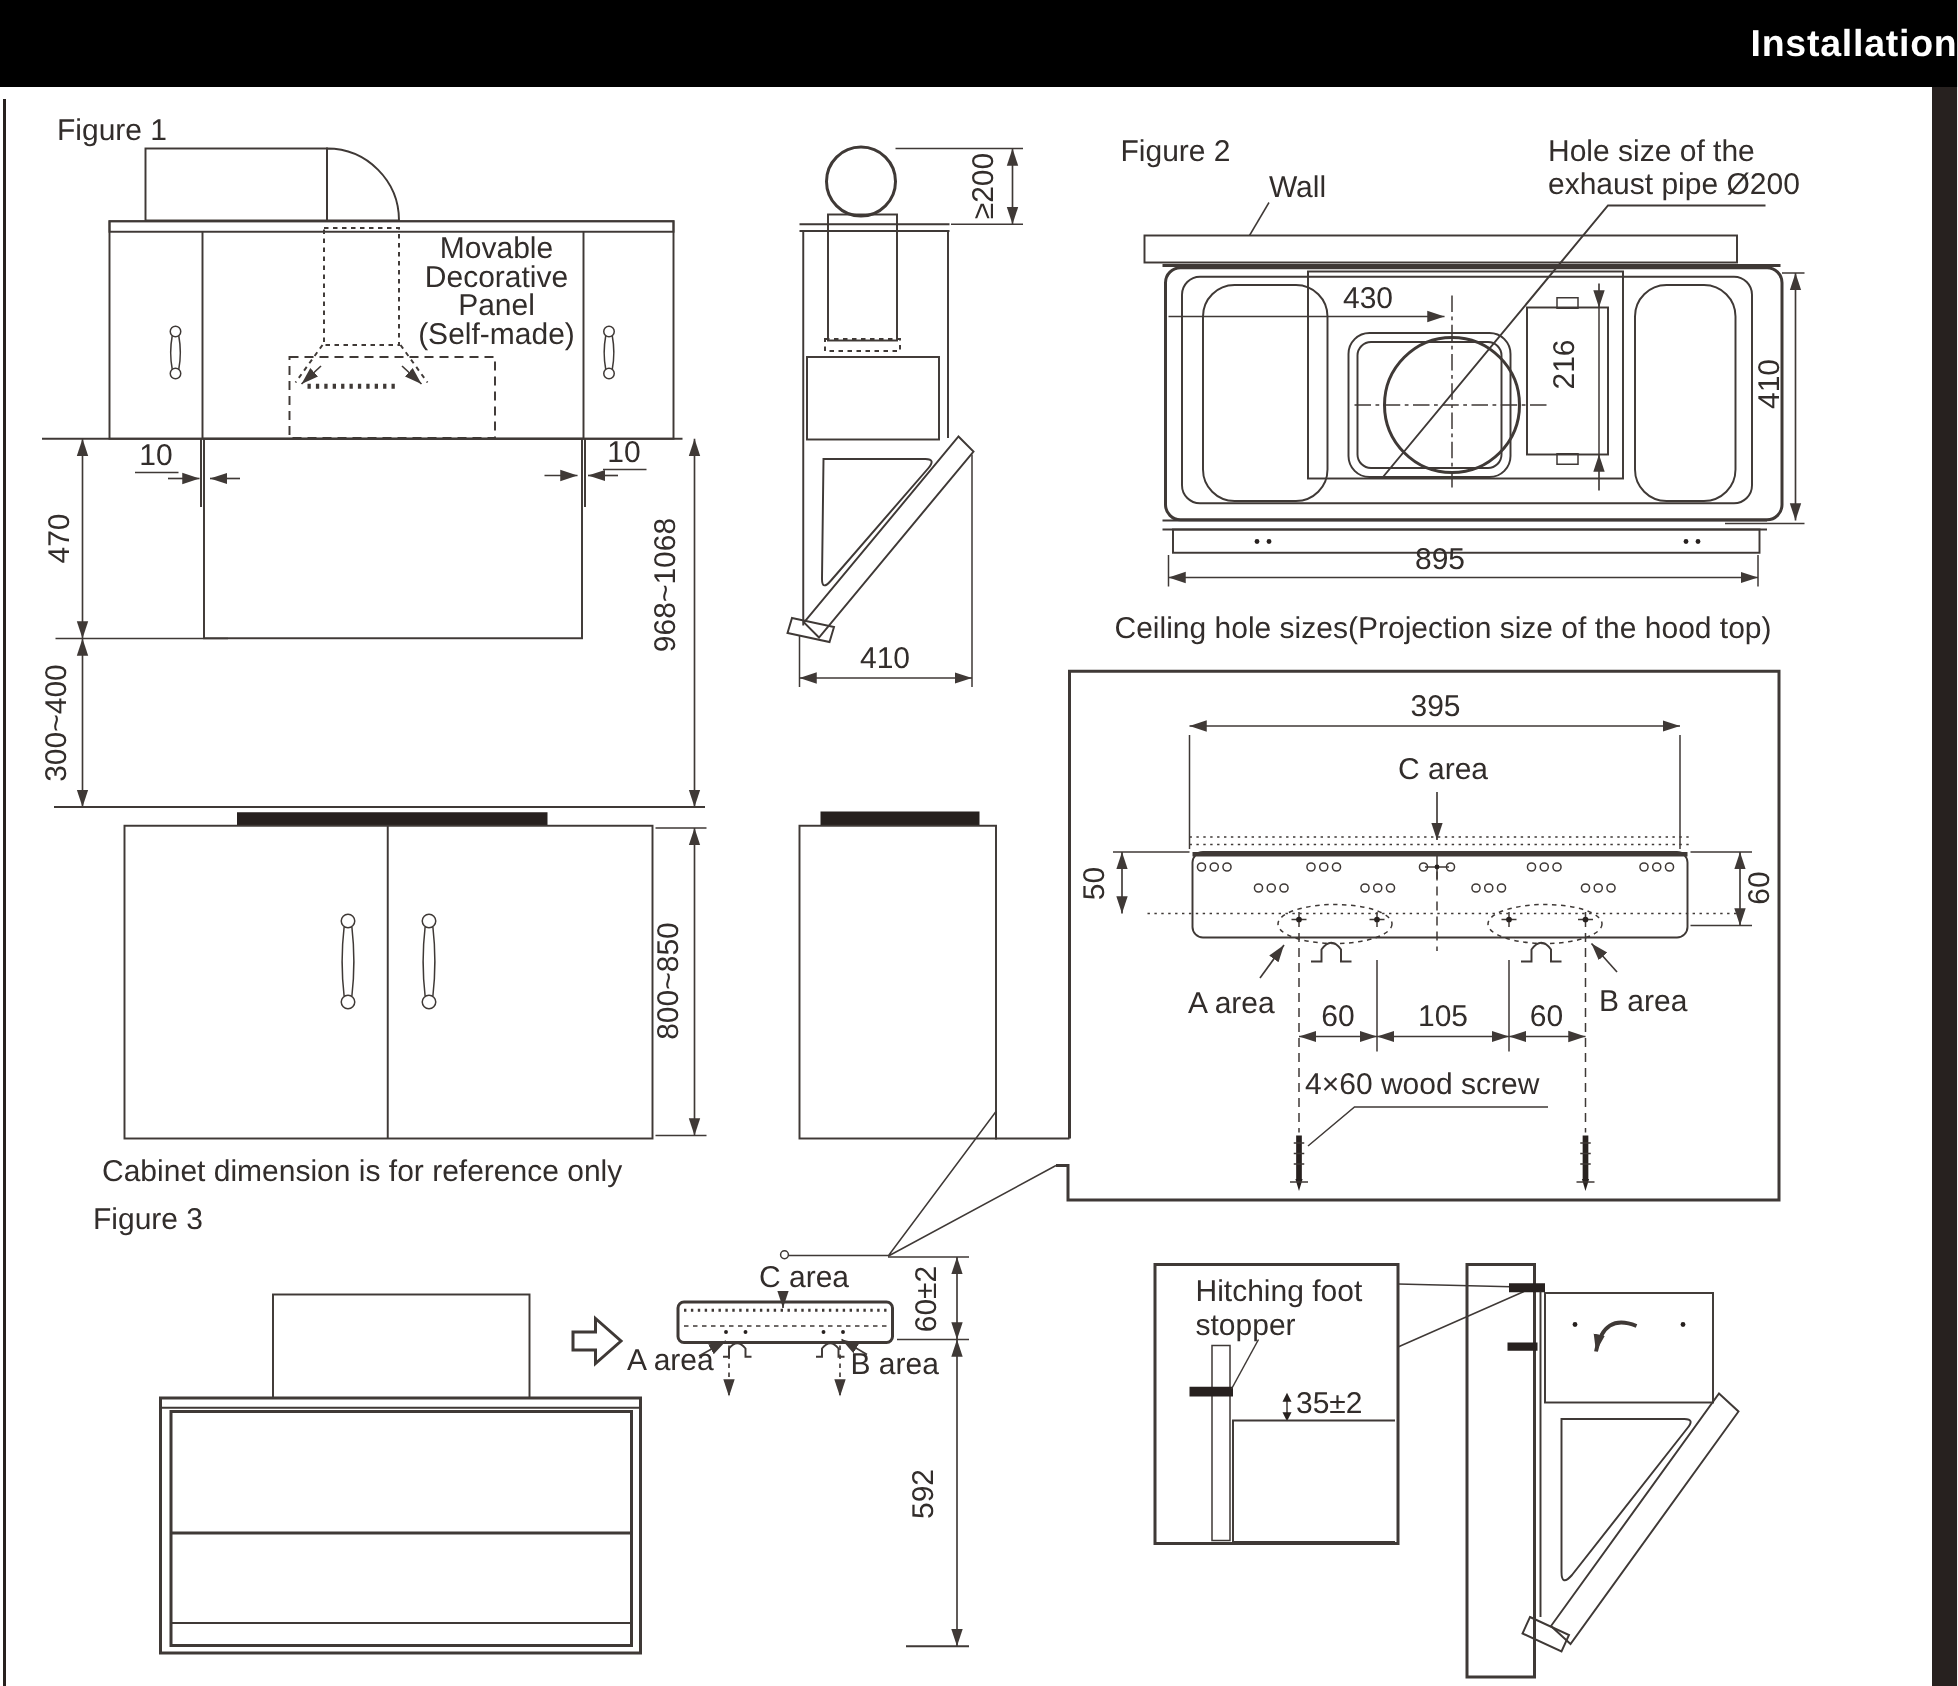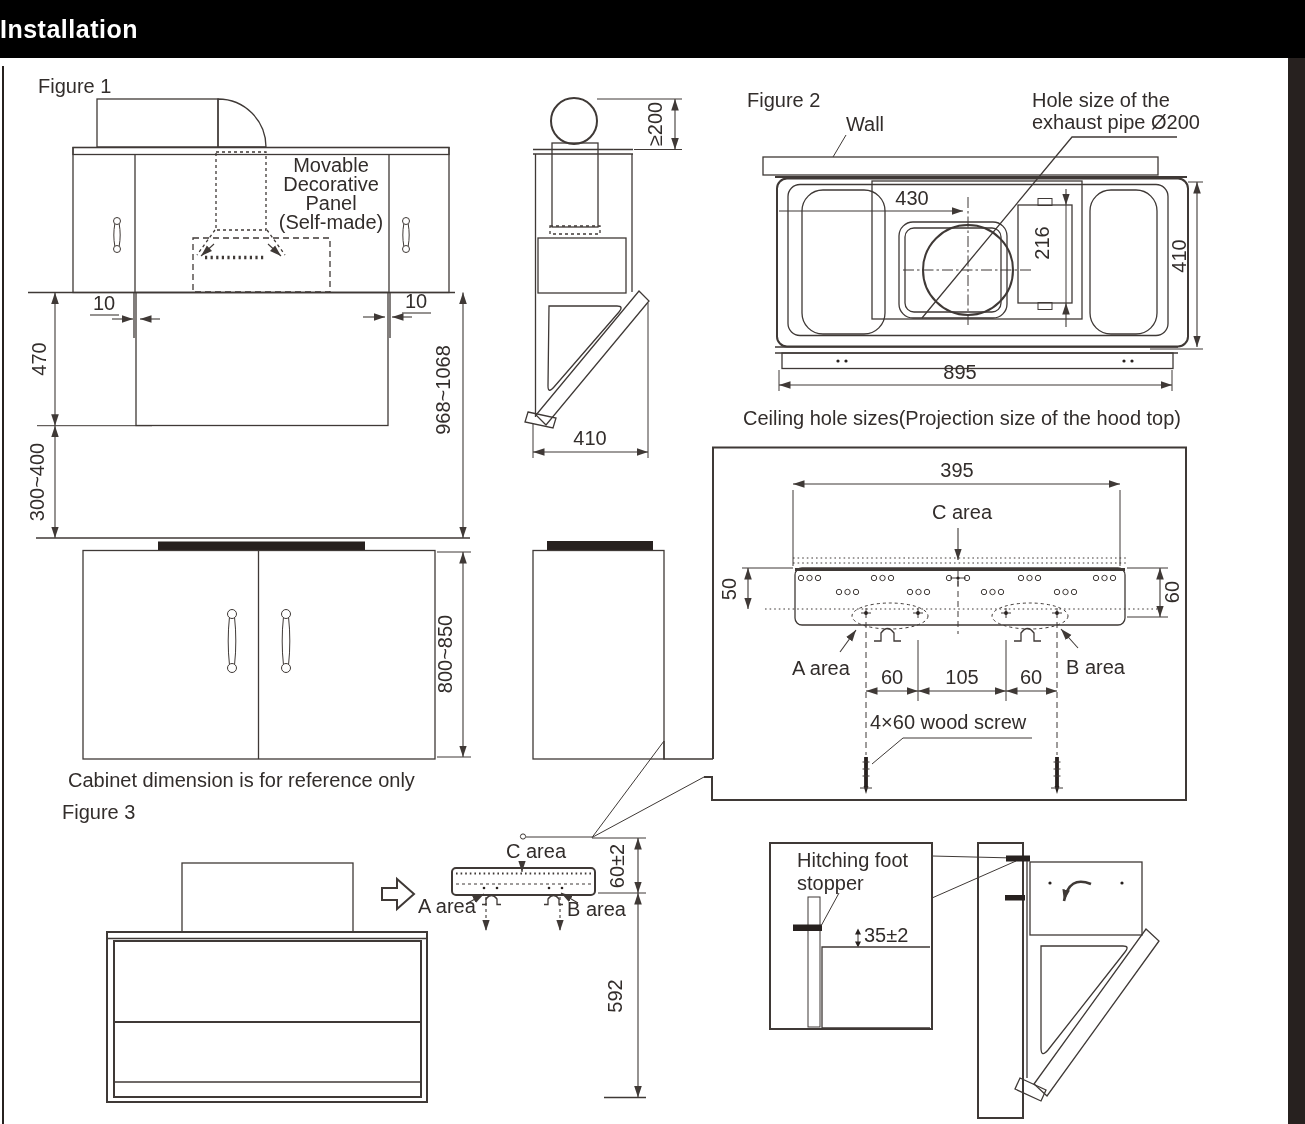--- a/index.html
+++ b/index.html
@@ -1,19 +1,19 @@
 <!DOCTYPE html>
 <html><head>
 <meta charset="utf-8">
 <style>
   html,body{margin:0;padding:0;background:#fff;}
   .page{position:relative;width:1305px;height:1124px;background:#fff;overflow:hidden;
         font-family:"Liberation Sans",sans-serif;}
   .titlebar{position:absolute;left:0;top:0;width:1305px;height:58px;background:#000;
-            display:flex;align-items:center;justify-content:flex-start;}
+            display:flex;align-items:center;justify-content:flex-end;}
   .titlebar span{color:#fff;font-size:25px;font-weight:bold;letter-spacing:.5px;}
   svg{position:absolute;left:0;top:58px;}
   .ln{stroke:#3f3936;stroke-width:1.3;fill:none;}
   .ln1{stroke:#3f3936;stroke-width:1;fill:none;}
   .ln2{stroke:#3f3936;stroke-width:2;fill:none;}
   .ln3{stroke:#3f3936;stroke-width:3;fill:none;}
   .dim{stroke:#3f3936;stroke-width:1.1;fill:none;}
   .dash{stroke-dasharray:6 4;}
   .dash2{stroke-dasharray:3 3;}
   .dot{stroke-dasharray:1.6 3;}

